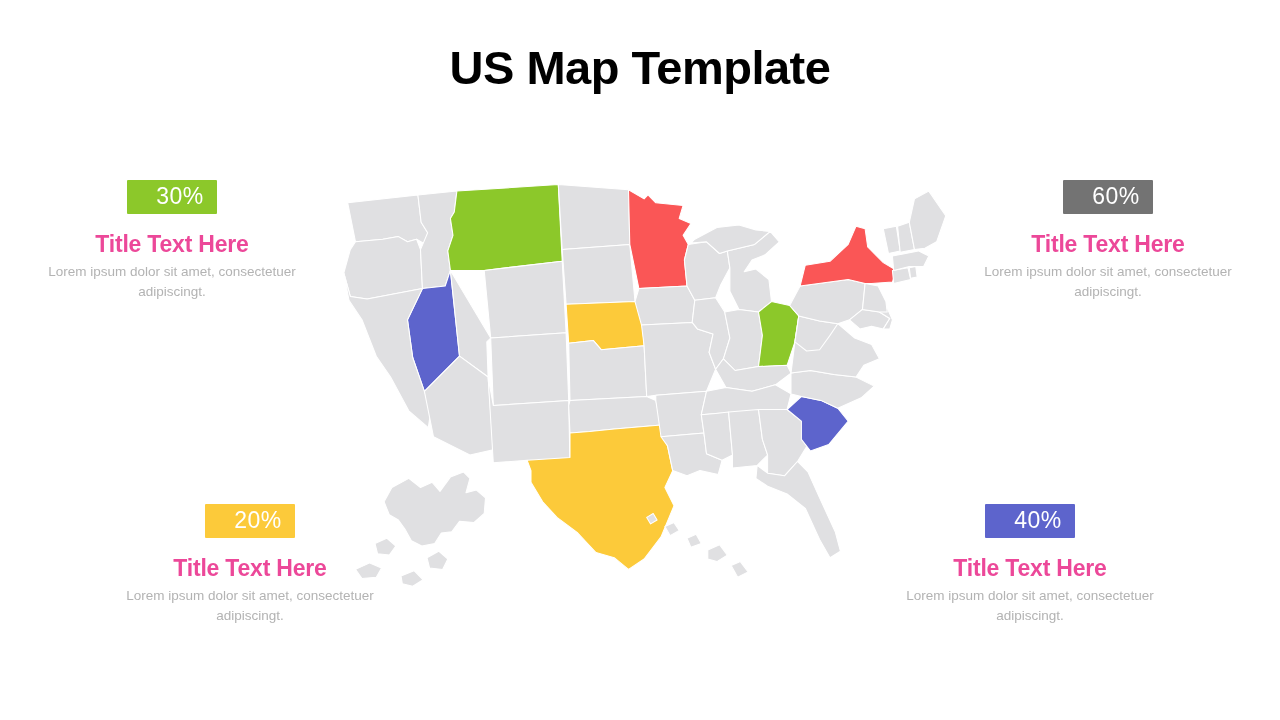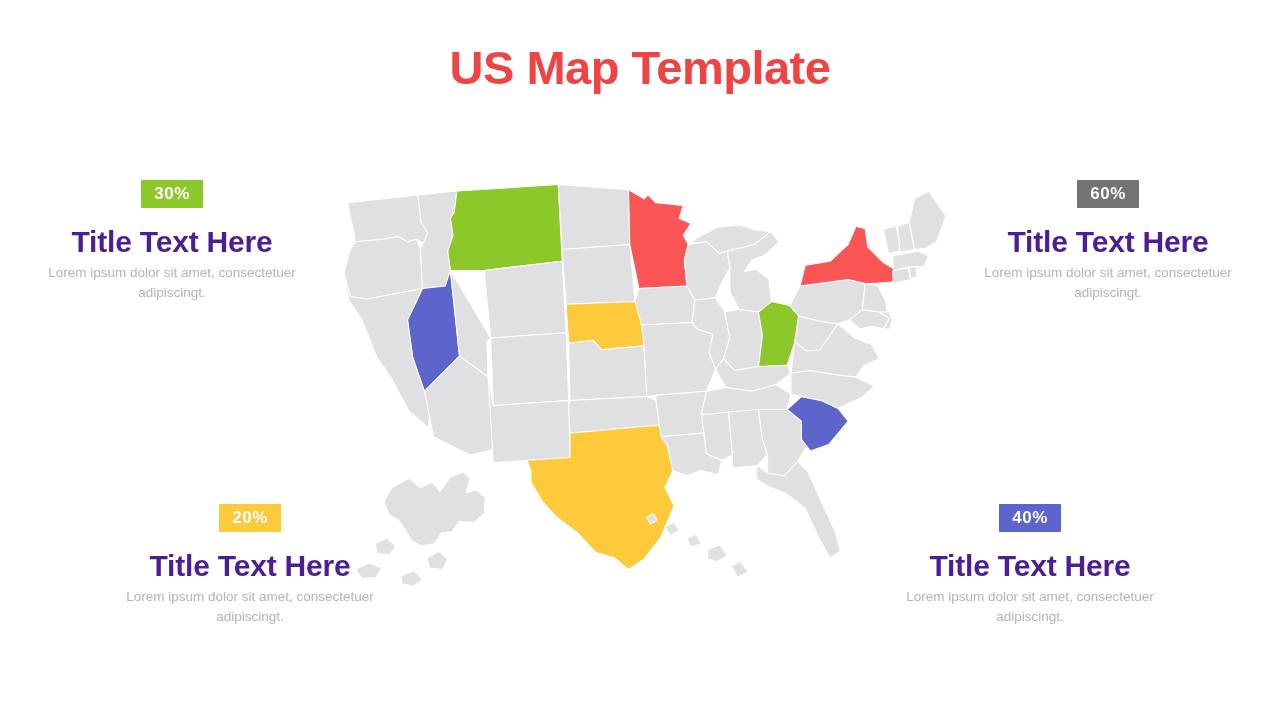--- a/index.html
+++ b/index.html
@@ -25,21 +25,21 @@
   
   #page-title {
     position: absolute;
     top: 42px;
     left: 0;
     width: 1280px;
     text-align: center;
     font-size: 47px;
     font-weight: bold;
     letter-spacing: -0.5px;
-    color: #ef4444;
+    color: #000000;
     line-height: 1.1;
     white-space: nowrap;
   }
 
   
   #map-wrap {
     position: absolute;
     left: 336px;
     top: 178px;
     width: 624px;
@@ -53,31 +53,31 @@
   }
 
   
   .info-block {
     position: absolute;
     width: 280px;
   }
   .badge {
     display: inline-block;
     color: #ffffff;
-    font-size: 17px;
-    font-weight: bold;
+    font-size: 23px;
+    font-weight: normal;
     letter-spacing: 0.5px;
-    padding: 5px 13px 6px 13px;
+    padding: 5px 13px 6px 29px;
     line-height: 1;
     border-radius: 1px;
   }
   .block-title {
-    font-size: 30px;
+    font-size: 23px;
     font-weight: bold;
-    color: #4c1d95;
+    color: #ec4899;
     margin-top: 17px;
     letter-spacing: -0.2px;
     white-space: nowrap;
   }
   .block-desc {
     font-size: 13.5px;
     color: #b3b3b3;
     line-height: 1.45;
     margin-top: 4px;
     max-width: 250px;

